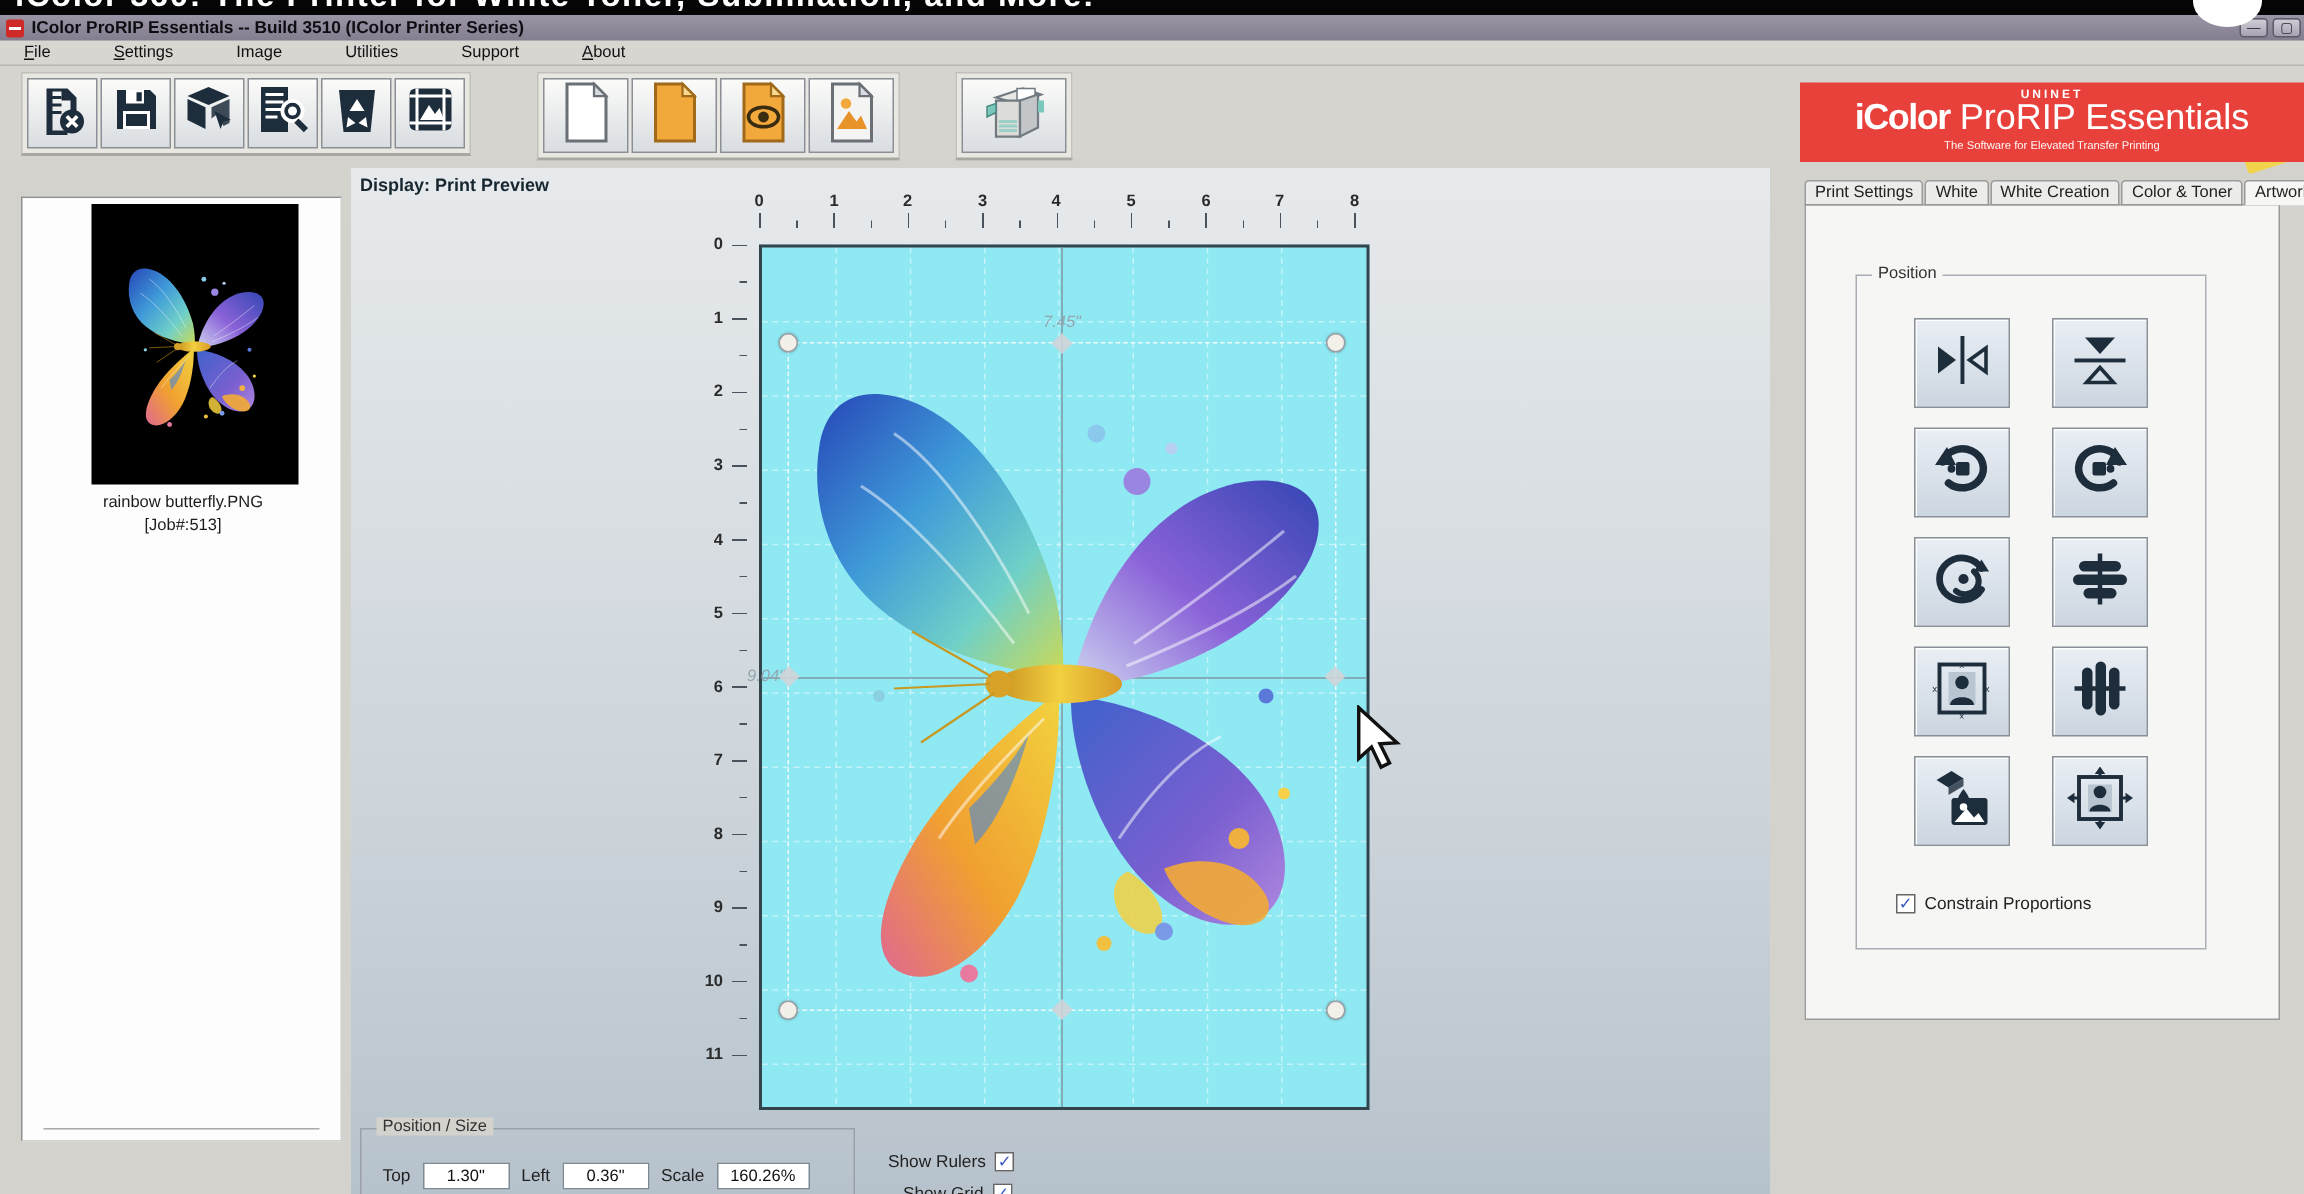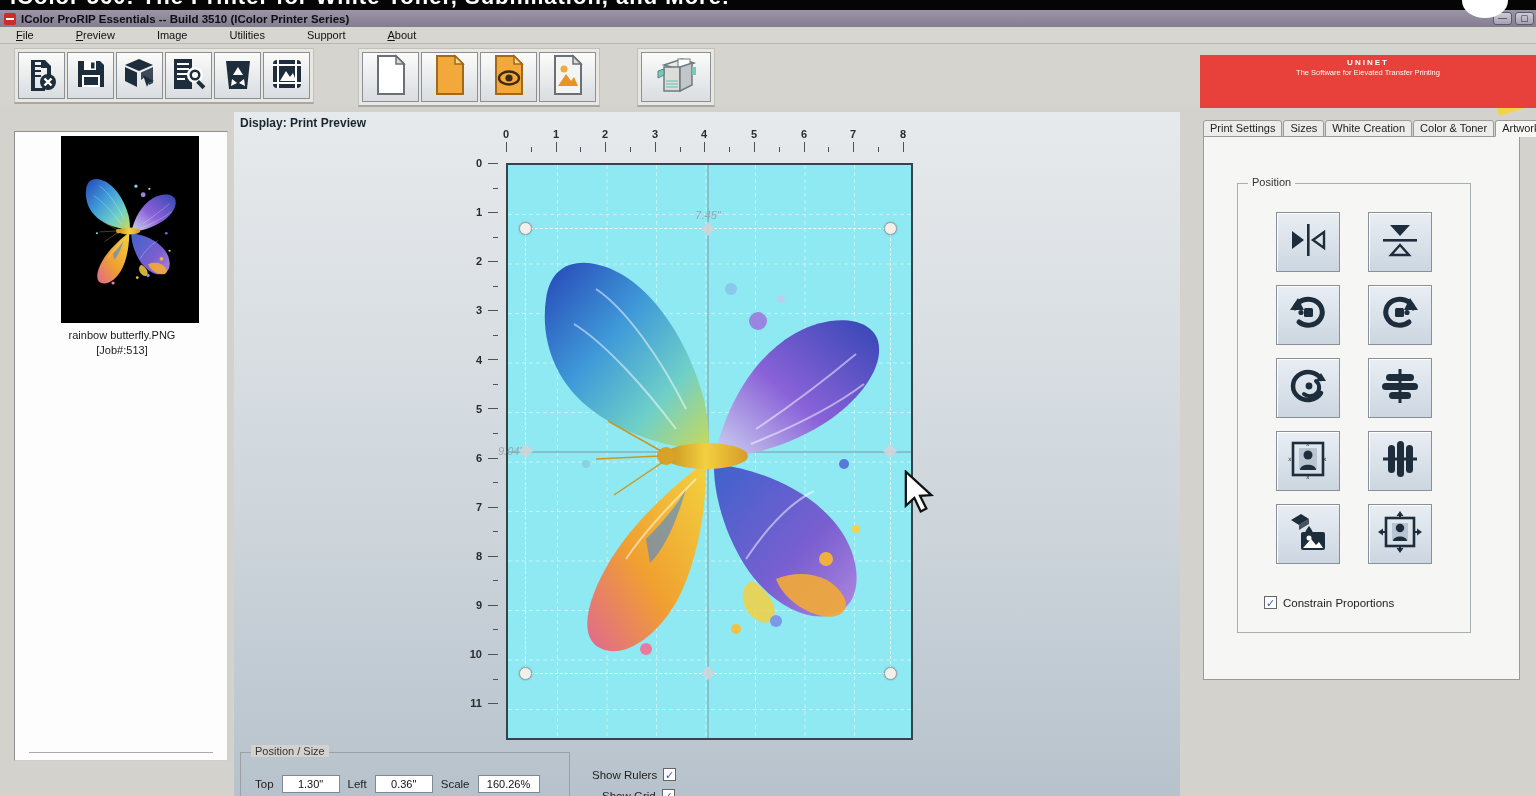--- a/index.html
+++ b/index.html
@@ -174,21 +174,21 @@
   <div id="app-icon"></div>
   <div id="window-title">IColor ProRIP Essentials -- Build 3510 (IColor Printer Series)</div>
   <div class="win-btns">
     <div class="win-btn">—</div>
     <div class="win-btn">▢</div>
   </div>
 </div>
 
 <div class="abs" id="menu-bar">
   <span class="menu-item u-first">File</span>
-  <span class="menu-item u-first">Preview</span>
+  <span class="menu-item u-first">Settings</span>
   <span class="menu-item">Image</span>
   <span class="menu-item">Utilities</span>
   <span class="menu-item">Support</span>
   <span class="menu-item u-first">About</span>
 </div>
 
 <div class="abs" id="toolbar">
   <div class="tb-group" style="left:14px">
     <div class="tb-btn dark">
       <span><svg width="34" height="34" viewBox="0 0 34 34">
@@ -367,26 +367,27 @@
   </div>
 
   <svg id="cursor" viewBox="0 0 24 32">
     <polygon points="2,1 2,25 8,19.5 12.5,29 16.5,27 12,18 20,17.5" fill="#fff" stroke="#111" stroke-width="1.6"></polygon>
   </svg>
 </div>
 
 <div class="abs" id="scroll-sliver"></div>
 <div class="abs" id="brand-banner">
   <div class="uninet">UNINET</div>
+  <div class="brandline"><span class="b-icolor">iColor</span><span class="b-prorip"> ProRIP Essentials</span></div>
   <div class="tagline">The Software for Elevated Transfer Printing</div>
 </div>
 
 <div class="abs" id="tab-bar">
   <div class="tab">Print Settings</div>
-  <div class="tab">Sizes</div>
+  <div class="tab">White</div>
   <div class="tab">White Creation</div>
   <div class="tab">Color &amp; Toner</div>
   <div class="tab active">Artwork</div>
 </div>
 
 <div class="abs" id="artwork-panel">
   <div id="position-group">
     <span class="grp-legend">Position</span>
     <div id="pos-grid">
       <div class="pos-btn">

